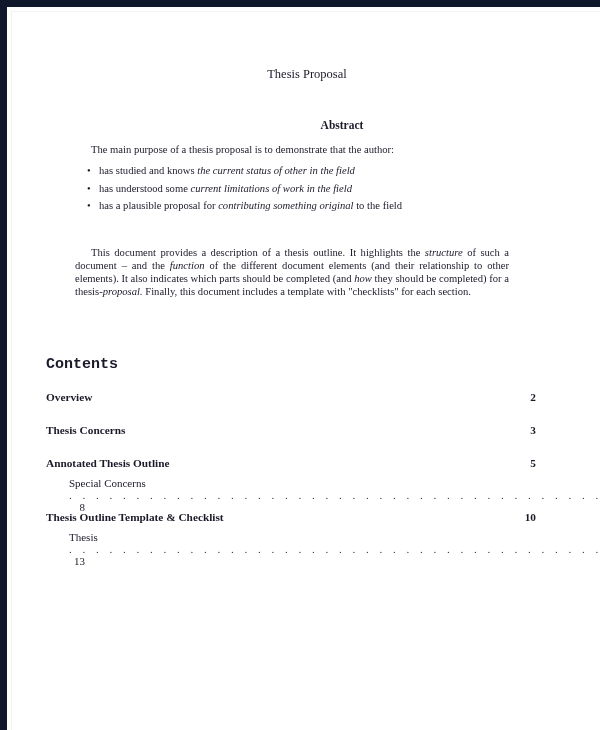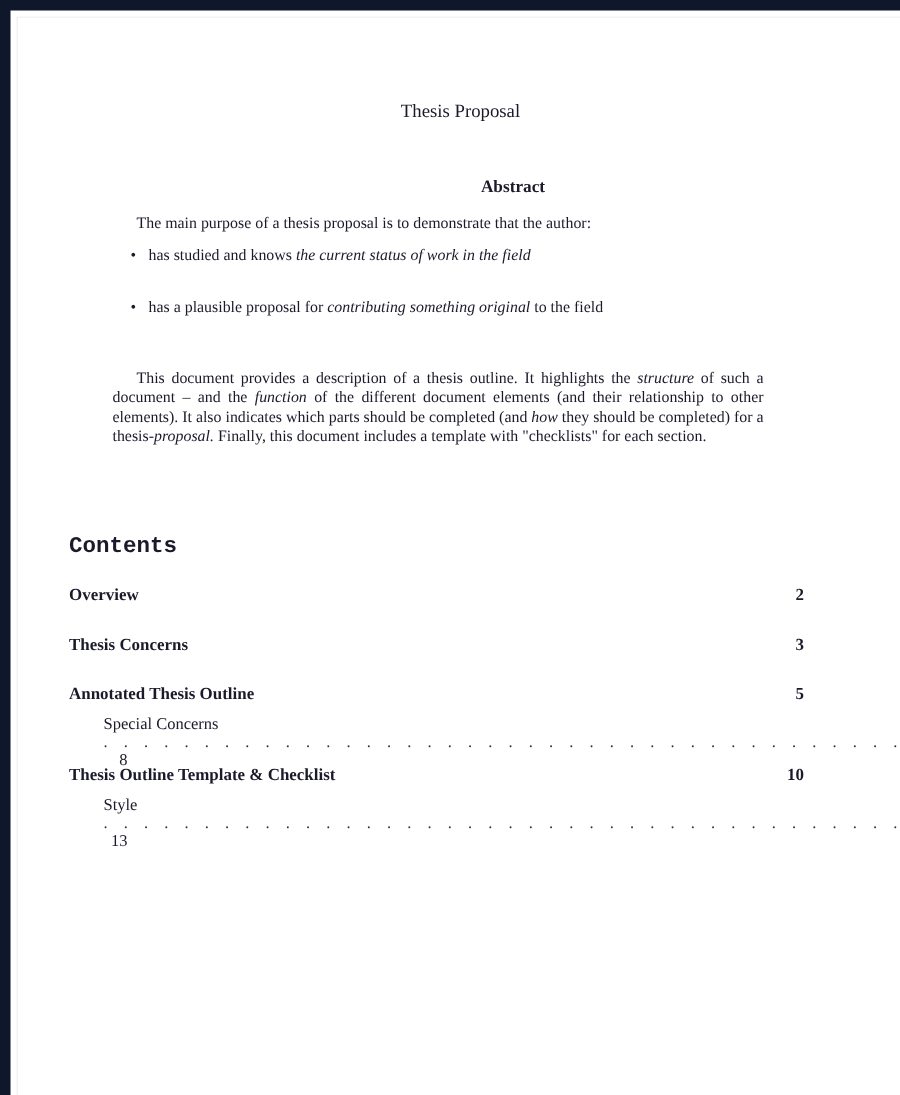--- a/index.html
+++ b/index.html
@@ -113,21 +113,24 @@
 <div class="page">
   <div class="page-inner"></div>
 
   <div class="abs doc-title">Thesis Proposal</div>
 
   <div class="abs abstract-heading">Abstract</div>
 
   <div class="abs text intro">The main purpose of a thesis proposal is to demonstrate that the author:</div>
 
   <div class="abs text bullet b1">
-    <span class="dot">•</span><span>has studied and knows </span><i>the current status of work in the field</i><span></span>
+    <span class="dot">•</span><span>has studied and knows </span><i>the current status of other in the field</i><span></span>
+  </div>
+  <div class="abs text bullet b2">
+    <span class="dot">•</span><span>has understood some </span><i>current limitations of work in the field</i><span></span>
   </div>
   <div class="abs text bullet b3">
     <span class="dot">•</span><span>has a plausible proposal for </span><i>contributing something original</i><span> to the field</span>
   </div>
 
 
   <div class="abs text para p2"><span>This document provides a description of a thesis outline. It highlights the </span><i>structure</i><span> of such a document – and the </span><i>function</i><span> of the different document elements (and their relationship to other elements). It also indicates which parts should be completed (and </span><i>how</i><span> they should be completed) for a thesis-</span><i>proposal.</i><span> Finally, this document includes a template with "checklists" for each section.</span></div>
 
   <div class="abs contents-heading">Contents</div>
 
@@ -150,17 +153,17 @@
     <span class="toc-title">Special Concerns</span>
     <span class="toc-leader">. . . . . . . . . . . . . . . . . . . . . . . . . . . . . . . . . . . . . . . . . . . . . . . . . . .</span>
     <span class="toc-page">8</span>
   </div>
   <div class="toc-row section r5">
     <span class="toc-title">Thesis Outline Template &amp; Checklist</span>
     <span class="toc-leader"></span>
     <span class="toc-page">10</span>
   </div>
   <div class="toc-row sub r6">
-    <span class="toc-title">Style</span>
+    <span class="toc-title">Thesis</span>
     <span class="toc-leader">. . . . . . . . . . . . . . . . . . . . . . . . . . . . . . . . . . . . . . . . . . . . . . . . . . .</span>
     <span class="toc-page">13</span>
   </div>
 </div>
 
 </body></html>

